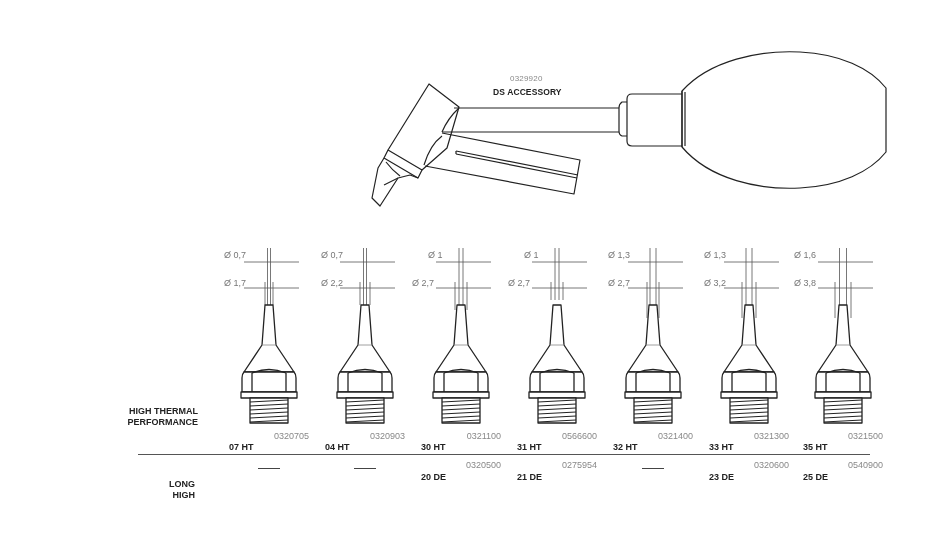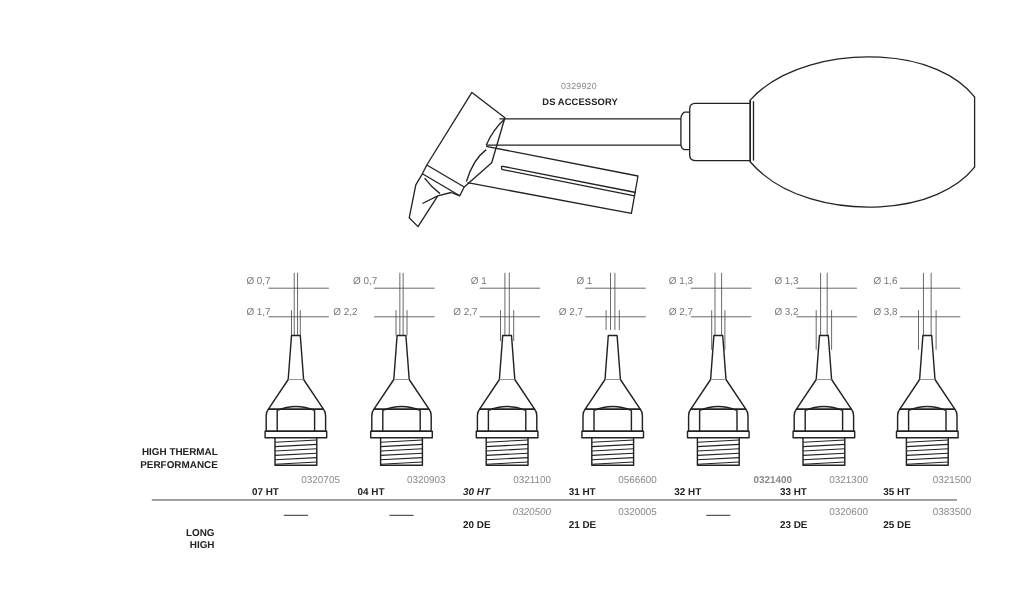--- a/index.html
+++ b/index.html
@@ -149,21 +149,21 @@
       <line x1="-25" y1="262" x2="30" y2="262"></line>
         <line x1="-25" y1="288" x2="30" y2="288"></line>
     </g>
     <use href="#nozzle-body"></use>
   </g>
 </svg>
 
 <div class="dim" style="left:224px;top:250px;">Ø 0,7</div>
 <div class="dim" style="left:224px;top:278px;">Ø 1,7</div>
 <div class="dim" style="left:321px;top:250px;">Ø 0,7</div>
-<div class="dim" style="left:303px;top:278px;">Ø 2,2</div>
+<div class="dim" style="left:321px;top:278px;">Ø 2,2</div>
 <div class="dim" style="left:428px;top:250px;">Ø 1</div>
 <div class="dim" style="left:412px;top:278px;">Ø 2,7</div>
 <div class="dim" style="left:524px;top:250px;">Ø 1</div>
 <div class="dim" style="left:508px;top:278px;">Ø 2,7</div>
 <div class="dim" style="left:608px;top:250px;">Ø 1,3</div>
 <div class="dim" style="left:608px;top:278px;">Ø 2,7</div>
 <div class="dim" style="left:704px;top:250px;">Ø 1,3</div>
 <div class="dim" style="left:704px;top:278px;">Ø 3,2</div>
 <div class="dim" style="left:794px;top:250px;">Ø 1,6</div>
 <div class="dim" style="left:794px;top:278px;">Ø 3,8</div>
@@ -177,33 +177,33 @@
   <div>HIGH</div>
 </div>
 
 <div class="sep"></div>
 
 <div class="code" style="left:229px;top:431px;">0320705</div>
 <div class="model" style="left:229px;top:442px;">07 HT</div>
 <div class="code" style="left:325px;top:431px;">0320903</div>
 <div class="model" style="left:325px;top:442px;">04 HT</div>
 <div class="code" style="left:421px;top:431px;">0321100</div>
-<div class="model" style="left:421px;top:442px;font-style:italic;">30 HT</div>
+<div class="model" style="left:421px;top:442px;">30 HT</div>
 <div class="code" style="left:517px;top:431px;">0566600</div>
 <div class="model" style="left:517px;top:442px;">31 HT</div>
-<div class="code" style="left:640px;top:431px;font-weight:bold;">0321400</div>
+<div class="code" style="left:613px;top:431px;">0321400</div>
 <div class="model" style="left:613px;top:442px;">32 HT</div>
 <div class="code" style="left:709px;top:431px;">0321300</div>
 <div class="model" style="left:709px;top:442px;">33 HT</div>
 <div class="code" style="left:803px;top:431px;">0321500</div>
 <div class="model" style="left:803px;top:442px;">35 HT</div>
 
 <div class="dash" style="left:258px;top:468px;"></div>
 <div class="dash" style="left:354px;top:468px;"></div>
-<div class="code" style="left:421px;top:460px;font-style:italic;">0320500</div>
+<div class="code" style="left:421px;top:460px;">0320500</div>
 <div class="model" style="left:421px;top:472px;">20 DE</div>
-<div class="code" style="left:517px;top:460px;">0320005</div>
+<div class="code" style="left:517px;top:460px;">0275954</div>
 <div class="model" style="left:517px;top:472px;">21 DE</div>
 <div class="dash" style="left:642px;top:468px;"></div>
 <div class="code" style="left:709px;top:460px;">0320600</div>
 <div class="model" style="left:709px;top:472px;">23 DE</div>
-<div class="code" style="left:803px;top:460px;">0383500</div>
+<div class="code" style="left:803px;top:460px;">0540900</div>
 <div class="model" style="left:803px;top:472px;">25 DE</div>
 
 </body></html>

